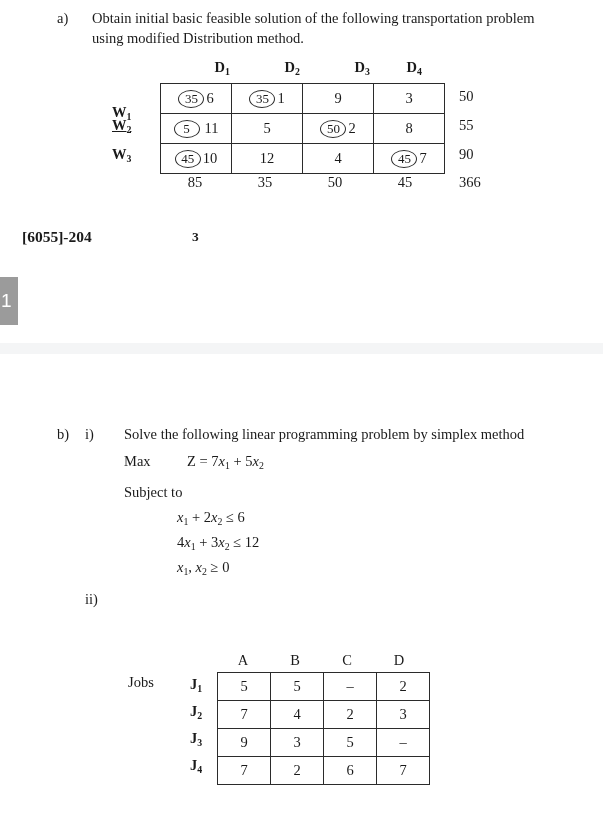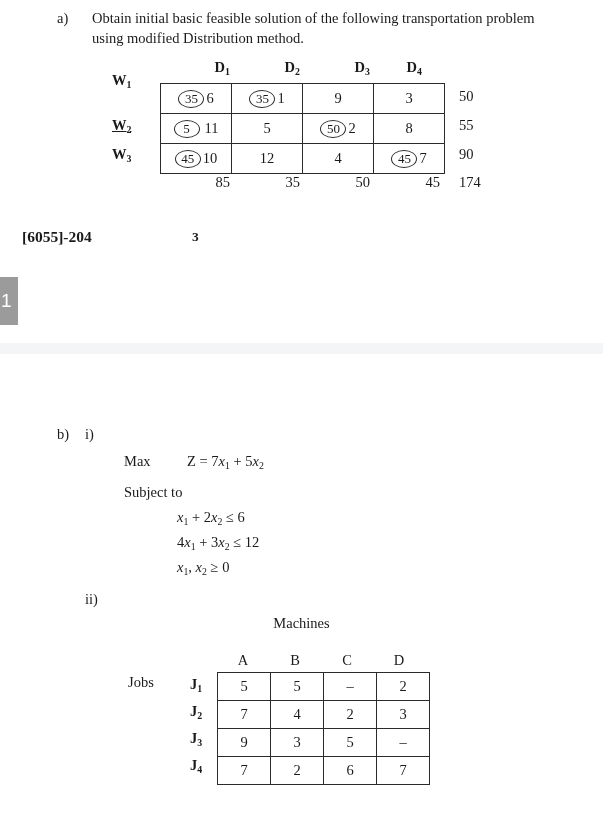--- a/index.html
+++ b/index.html
@@ -99,21 +99,21 @@
     left: 112px;
     width: 34px;
     text-align: left;
     font-size: 14.5px;
     font-weight: bold;
   }
   
   .demand {
     position: absolute;
     width: 70px;
-    text-align: right;
+    text-align: center;
     font-size: 14.5px;
     top: 174px;
   }
   
   .supply {
     position: absolute;
     left: 459px;
     width: 40px;
     text-align: left;
     font-size: 14.5px;
@@ -216,21 +216,21 @@
 
   <div class="abs qlabel" style="left:57px; top:8px;">a)</div>
   <div class="abs qtext" style="left:92px; top:28px; width:480px;">using modified Distribution method.</div>
   <div class="abs qtext" style="left:92px; top:8px; width:480px;">Obtain initial basic feasible solution of the following transportation problem</div>
 
   <div class="dhead" style="left:160px;"><span>D</span><sub>1</sub></div>
   <div class="dhead" style="left:230px;"><span>D</span><sub>2</sub></div>
   <div class="dhead" style="left:300px;"><span>D</span><sub>3</sub></div>
   <div class="dhead" style="left:352px;"><span>D</span><sub>4</sub></div>
 
-  <div class="whead" style="top:72px;"><span>W</span><sub>1</sub></div>
+  <div class="whead" style="top:104px;"><span>W</span><sub>1</sub></div>
   <div class="whead" style="top:117px;text-decoration:underline;"><span>W</span><sub>2</sub></div>
   <div class="whead" style="top:146px;"><span>W</span><sub>3</sub></div>
 
   <table id="transport-table">
     <tbody>
         <tr>
       <td>
             <div class="cell-inner">
               <span class="alloc">35</span>
               <span class="cost">6</span>
@@ -305,51 +305,51 @@
     </table>
 
   <div class="demand" style="left:160px;">85</div>
   <div class="demand" style="left:230px;">35</div>
   <div class="demand" style="left:300px;">50</div>
   <div class="demand" style="left:370px;">45</div>
 
   <div class="supply" style="top:88px;">50</div>
   <div class="supply" style="top:117px;">55</div>
   <div class="supply" style="top:146px;font-family:Liberation Serif, serif;">90</div>
-  <div class="supply" style="top:174px;">174</div>
+  <div class="supply" style="top:174px;">366</div>
 
   <div id="footer-code">[6055]-204</div>
   <div id="footer-page">3</div>
 
   <div id="page-badge">1</div>
   <div id="page-gap"></div>
 
   <div class="abs qlabel" style="left:57px; top:424px;">b)</div>
   <div class="abs qlabel" style="left:85px; top:424px;">i)</div>
+  <div class="abs qtext" style="left:124px; top:424px; width:460px;">Solve the following linear programming problem by simplex method</div>
 
   <div class="abs mathline" style="left:124px; top:453px;">Max</div>
   <div class="abs mathline" style="left:187px; top:453px;">
     <span class="sb">Z = 7</span><span class="ital">x</span><sub>1</sub><span class="sb"> + 5</span><span class="ital">x</span><sub>2</sub>
   </div>
 
   <div class="abs qtext" style="left:124px; top:482px;">Subject to</div>
 
   <div class="abs mathline" style="left:177px; top:509px;text-align:right;">
     <span class="ital">x</span><sub>1</sub><span class="sb"> + 2</span><span class="ital">x</span><sub>2</sub><span class="sb"> ≤ 6</span>
   </div>
   <div class="abs mathline" style="left:177px; top:534px;">
     <span class="sb">4</span><span class="ital">x</span><sub>1</sub><span class="sb"> + 3</span><span class="ital">x</span><sub>2</sub><span class="sb"> ≤ 12</span>
   </div>
   <div class="abs mathline" style="left:177px; top:559px;">
     <span class="ital">x</span><sub>1</sub><span class="sb">, </span><span class="ital">x</span><sub>2</sub><span class="sb"> ≥ 0</span>
   </div>
 
   <div class="abs qlabel" style="left:85px; top:589px;">ii)</div>
 
-  <div id="machines-label">Machines</div>
   <div id="jobs-label">Jobs</div>
 
   <div class="ahead" style="left:217px;">A</div>
   <div class="ahead" style="left:269px;">B</div>
   <div class="ahead" style="left:321px;">C</div>
   <div class="ahead" style="left:373px;">D</div>
 
   <div class="jhead" style="top:676px;"><span>J</span><sub>1</sub></div>
   <div class="jhead" style="top:703px;"><span>J</span><sub>2</sub></div>
   <div class="jhead" style="top:730px;"><span>J</span><sub>3</sub></div>

